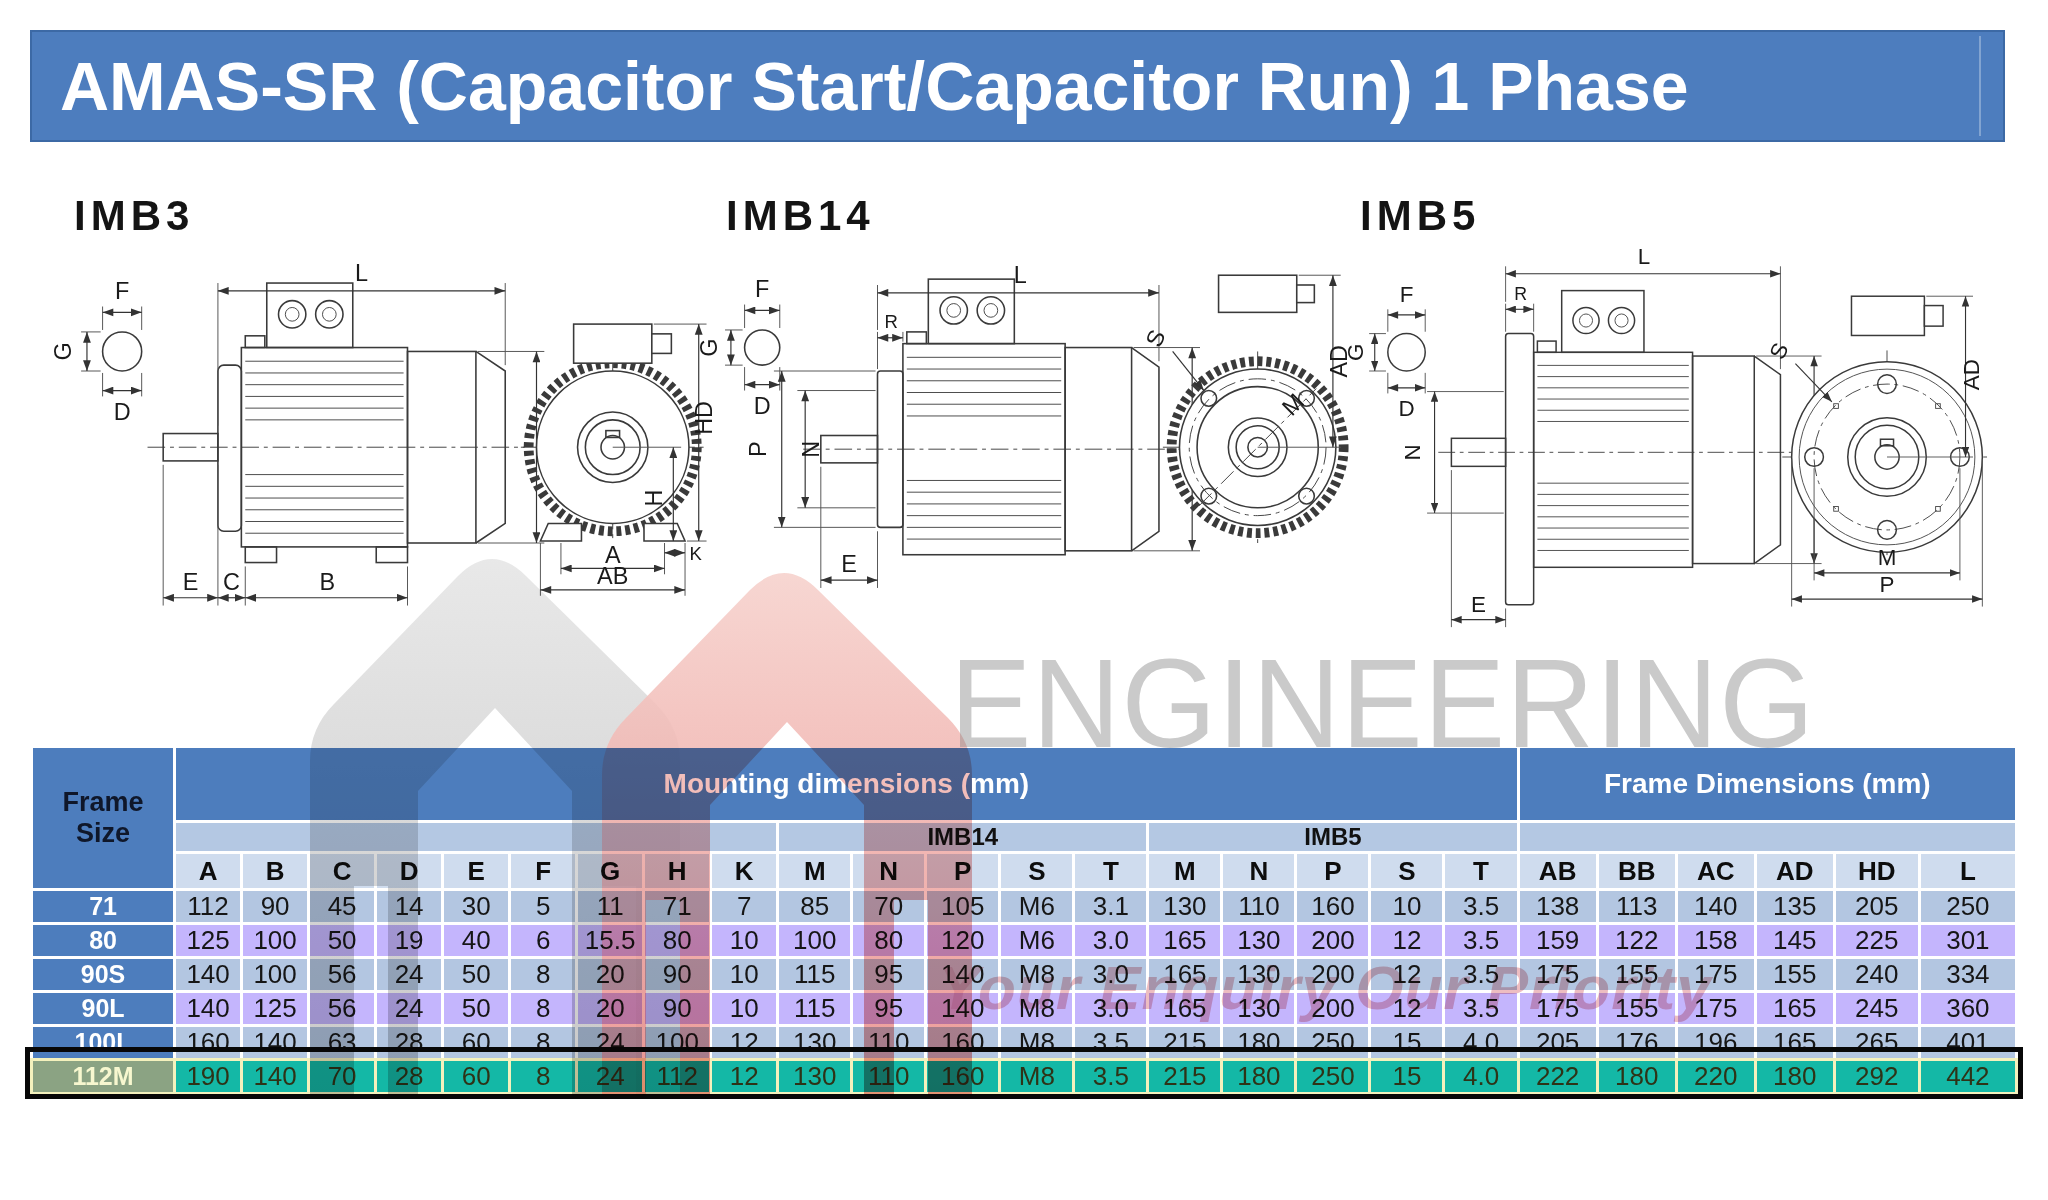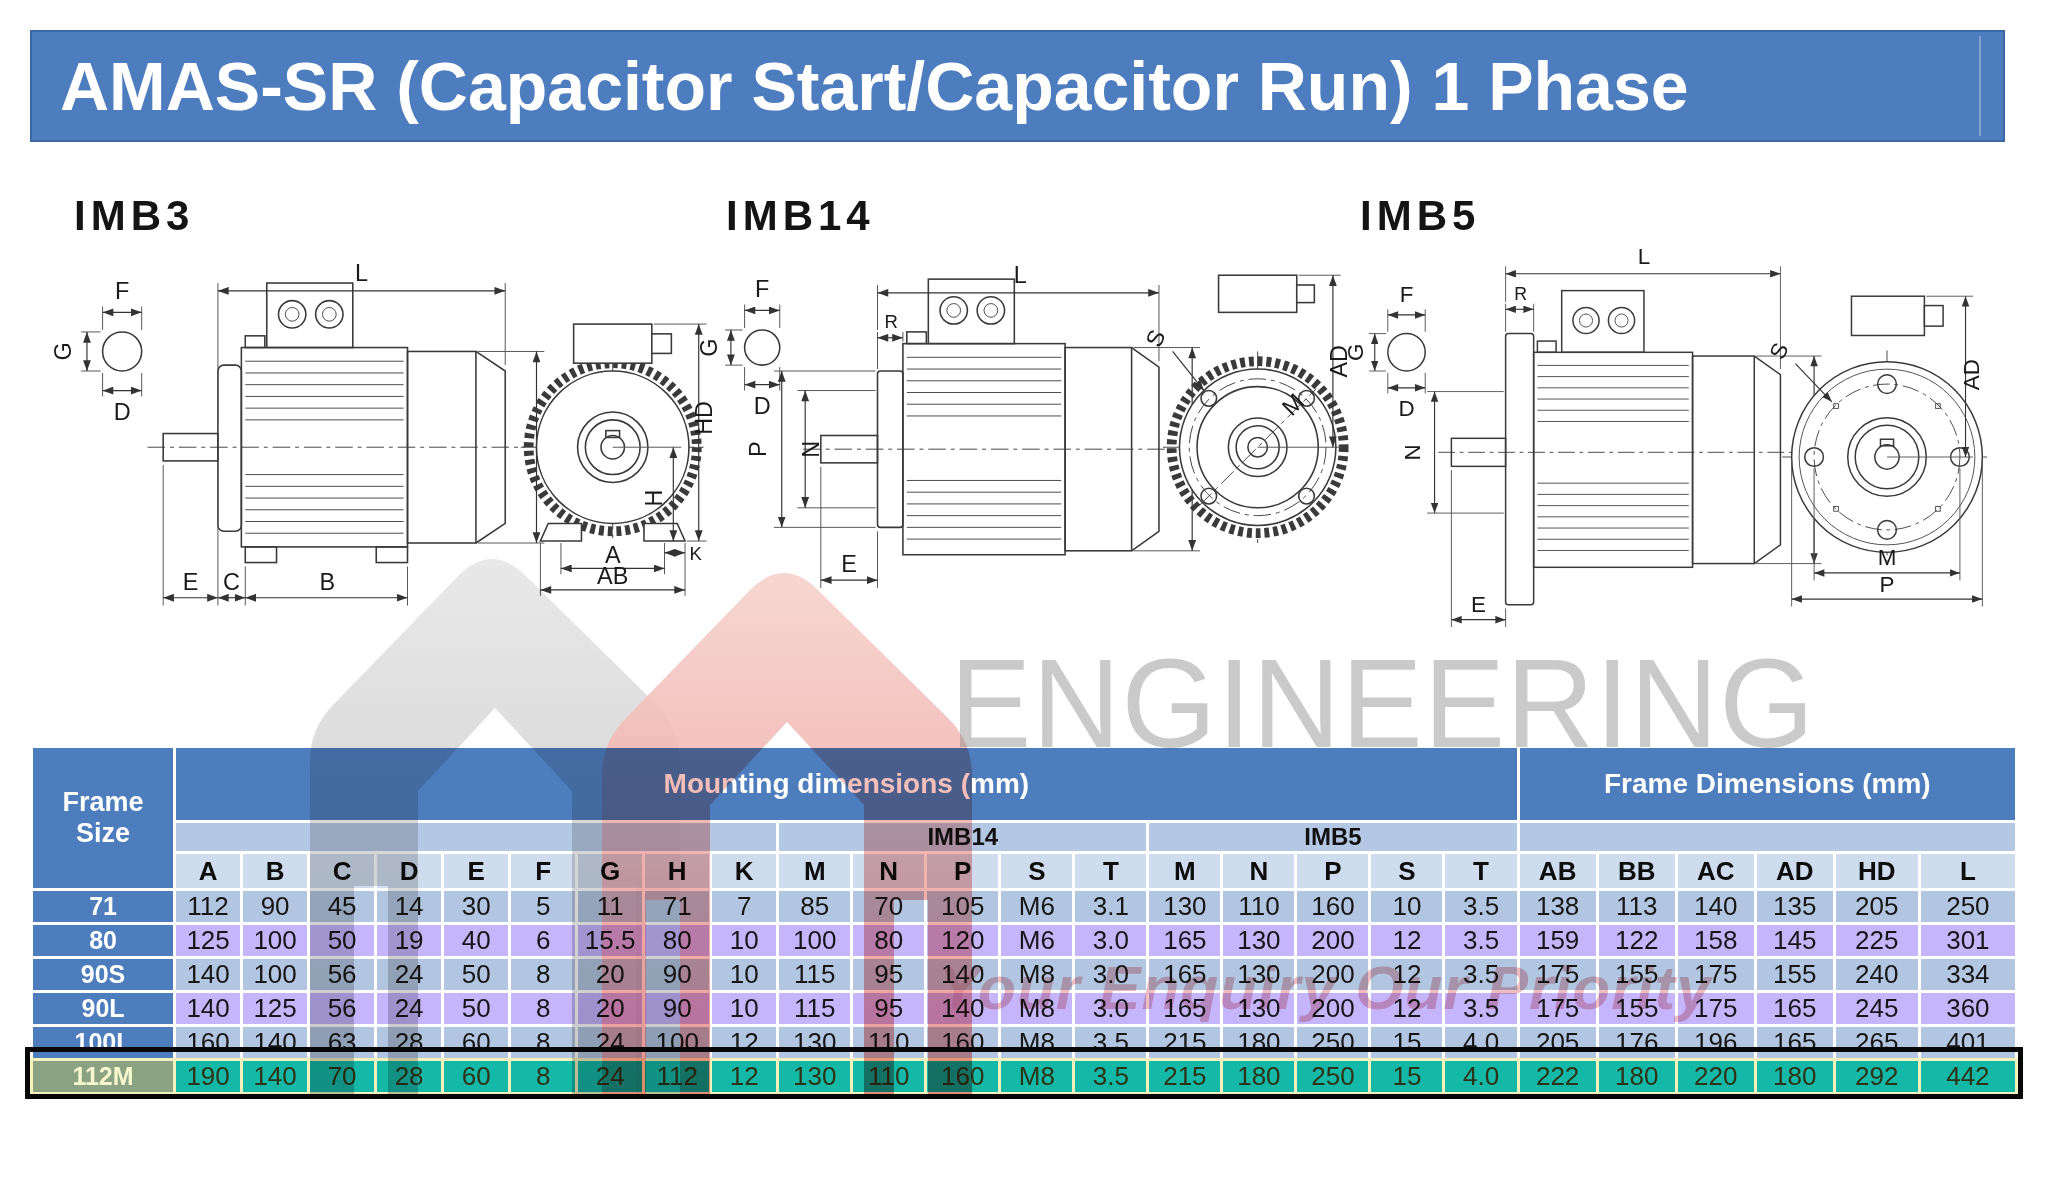--- a/index.html
+++ b/index.html
@@ -29,21 +29,21 @@
   .cl{stroke:#444;stroke-width:1;fill:none;stroke-dasharray:18 5 4 5;}
   .ribs{stroke:#3a3a3a;stroke-width:10;fill:none;stroke-dasharray:5 4;}
   .dlab{font-size:24px;fill:#1a1a1a;font-family:"Liberation Sans",sans-serif;}
   .dsm{font-size:19px;fill:#1a1a1a;font-family:"Liberation Sans",sans-serif;}
 
   
   .tablewrap{position:absolute;left:30px;top:745px;width:1988px;}
   table.dims{border-collapse:separate;border-spacing:3px;table-layout:fixed;width:100%;
              background:#fff;font-family:"Liberation Sans",sans-serif;}
   table.dims td{text-align:center;vertical-align:middle;padding:0;overflow:hidden;}
-  td.framehead{background:#4d7dbd;color:#ffffff;font-weight:bold;font-size:27px;line-height:1.15;}
+  td.framehead{background:#4d7dbd;color:#0f172a;font-weight:bold;font-size:27px;line-height:1.15;}
   td.ghead{background:#4d7dbd;color:#fff;font-weight:bold;font-size:28px;height:72px;}
   tr.bandrow td{background:#b4c8e3;height:28px;font-weight:bold;font-size:24px;color:#111;}
   tr.letters td{background:#cfdcee;height:34px;font-weight:bold;font-size:26px;color:#0d0d0d;}
   tbody td{height:31px;font-size:26px;color:#161616;}
   tbody td.frame{background:#4d7dbd;color:#fff;font-weight:bold;font-size:25px;}
   tbody tr.odd  td:not(.frame){background:#b3c6e1;}
   tbody tr.even td:not(.frame){background:#c4b5fd;}
   tbody tr.hl td:not(.frame){background:#14b8a6;color:#2e3317;box-shadow:0 0 0 3px #f4f1bd;}
   tbody tr.hl td.frame{background:#8ba383;color:#f7f7cf;box-shadow:0 0 0 3px #f4f1bd;}
   .hl-outline{position:absolute;left:-5px;right:-5px;bottom:-4px;height:42px;

